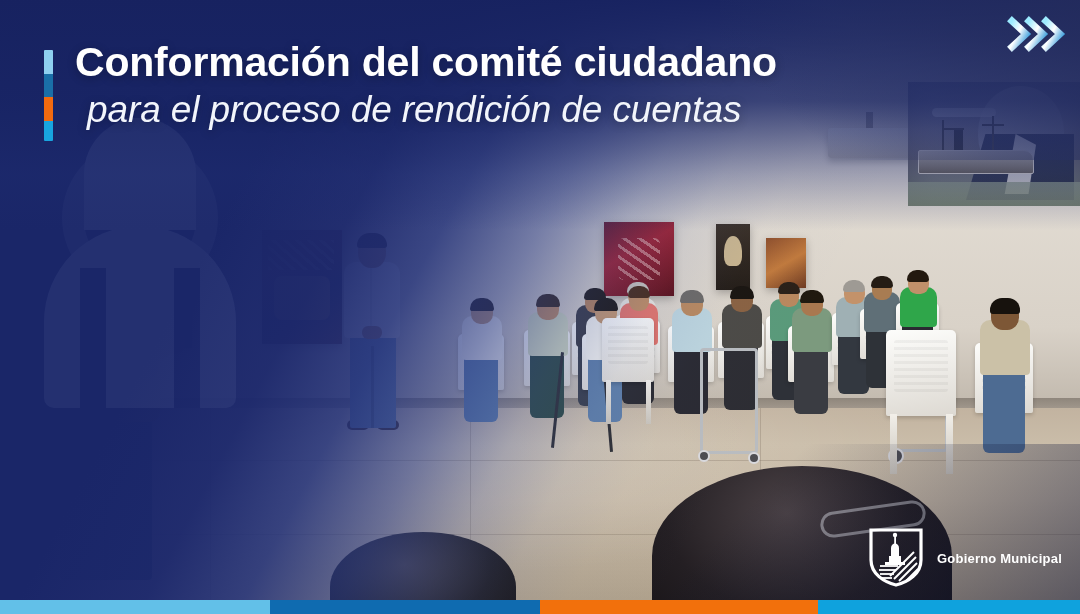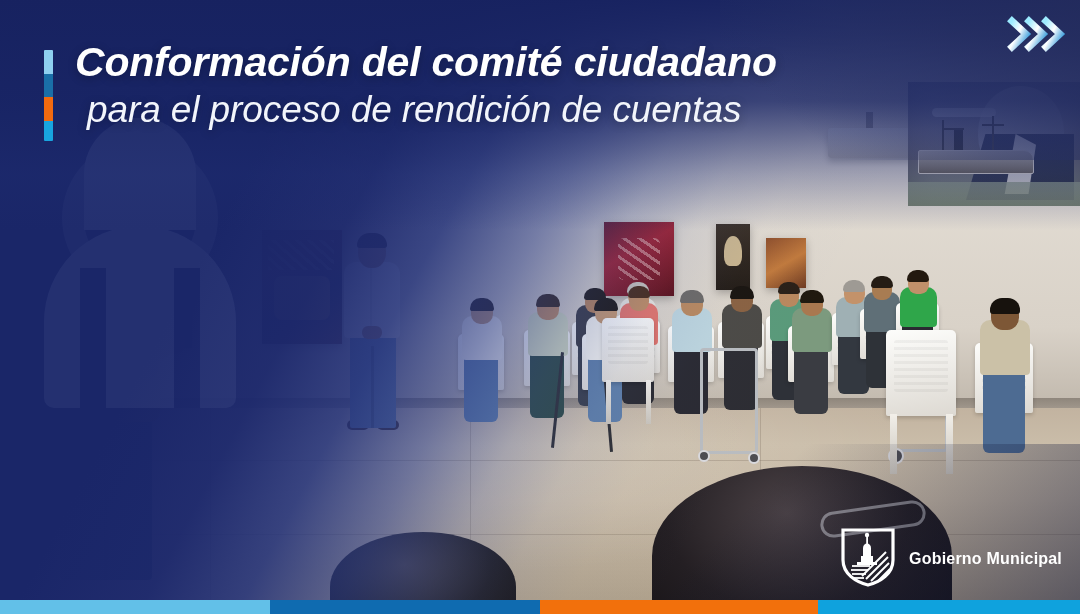--- a/index.html
+++ b/index.html
@@ -202,40 +202,40 @@
   .wm-dome{position:absolute;left:74px;top:0;width:112px;height:112px;border-radius:56px 56px 0 0;background:#cfe0ff;}
   .wm-neck{position:absolute;left:112px;top:0;width:36px;height:150px;background:#cfe0ff;}
   .wm-body{position:absolute;left:34px;top:108px;width:192px;height:182px;border-radius:96px 96px 10px 10px;background:#cfe0ff;}
   .wm-slot{position:absolute;top:150px;width:26px;height:140px;background:#1a2668;}
   .wm-slot.a{left:70px;} .wm-slot.b{left:164px;}
   .wm-ring{position:absolute;left:52px;top:22px;width:156px;height:156px;border:22px solid #cfe0ff;border-radius:50%;opacity:.5;}
 
   
   .title-wrap{position:absolute;left:75px;top:40px;width:900px;}
   .title-l1{
-    font-size:41px;font-weight:bold;font-style:italic;color:#ffffff;letter-spacing:-.2px;
+    font-size:41px;font-weight:bold;color:#ffffff;letter-spacing:-.2px;
     line-height:1.1;margin:0;text-shadow:0 2px 10px rgba(0,0,0,.28);white-space:nowrap;
   }
   .title-l2{
     font-size:37px;font-weight:normal;font-style:italic;color:#f2f5fb;letter-spacing:-.1px;
     line-height:1.12;margin:4px 0 0 12px;text-shadow:0 2px 10px rgba(0,0,0,.28);white-space:nowrap;
   }
   
   .accent-bar{position:absolute;left:44px;top:50px;width:9px;height:91px;display:flex;flex-direction:column;border-radius:1px;overflow:hidden;}
   .accent-bar span{display:block;width:100%;}
 
   
   .chev-logo{position:absolute;right:14px;top:12px;width:62px;height:44px;}
 
   
   .duran{position:absolute;right:18px;bottom:26px;display:flex;align-items:center;gap:13px;}
   .duran-shield{width:56px;height:62px;flex:0 0 auto;}
   .duran-text{display:flex;flex-direction:column;line-height:1;}
   .duran-name{font-size:33px;font-weight:bold;color:#ffffff;letter-spacing:.8px;}
-  .duran-sub{font-size:16px;font-weight:bold;color:#ffffff;letter-spacing:.2px;margin-top:3px;}
+  .duran-sub{font-size:13px;font-weight:bold;color:#ffffff;letter-spacing:.2px;margin-top:3px;}
 
   
   .strip{position:absolute;left:0;bottom:0;width:100%;height:14px;display:flex;}
   .strip span{display:block;height:100%;}
 </style>
 </head>
 <body>
 
 <div class="stage">
 

